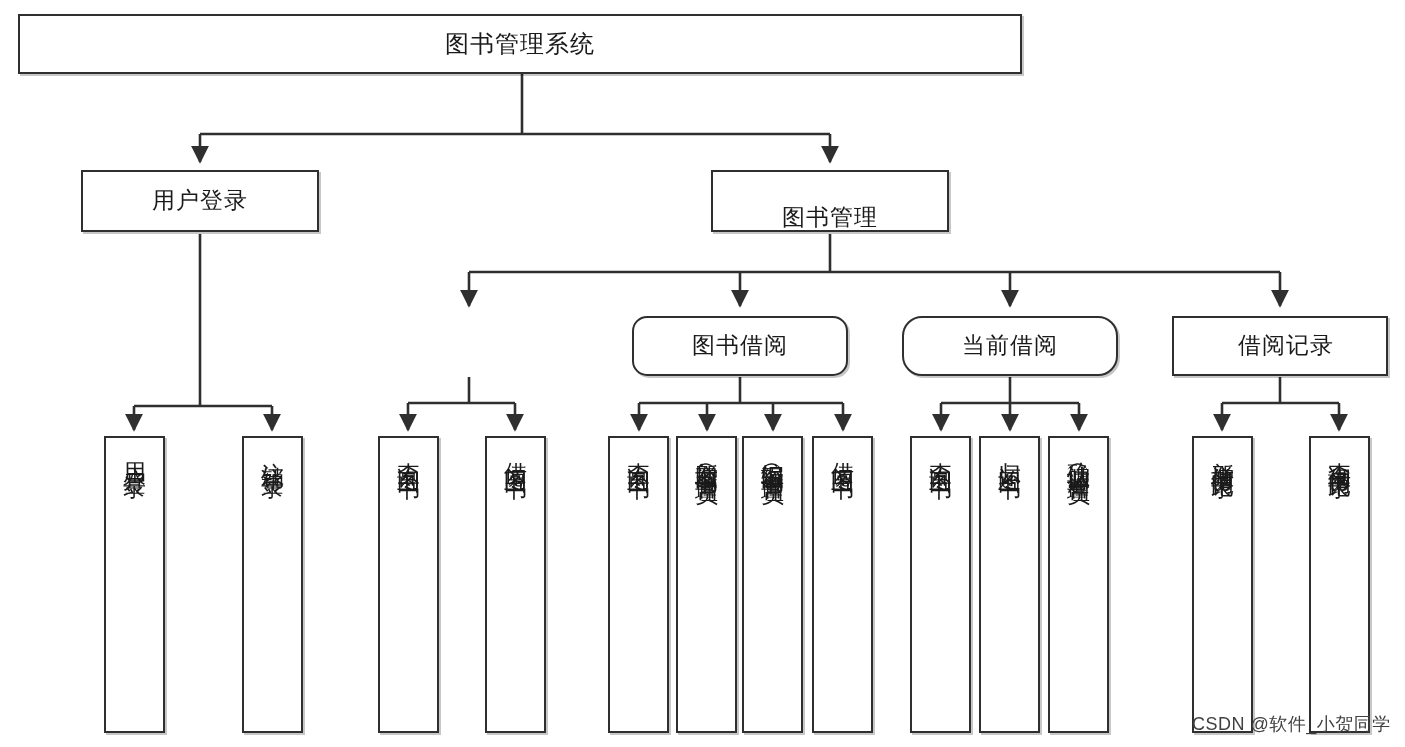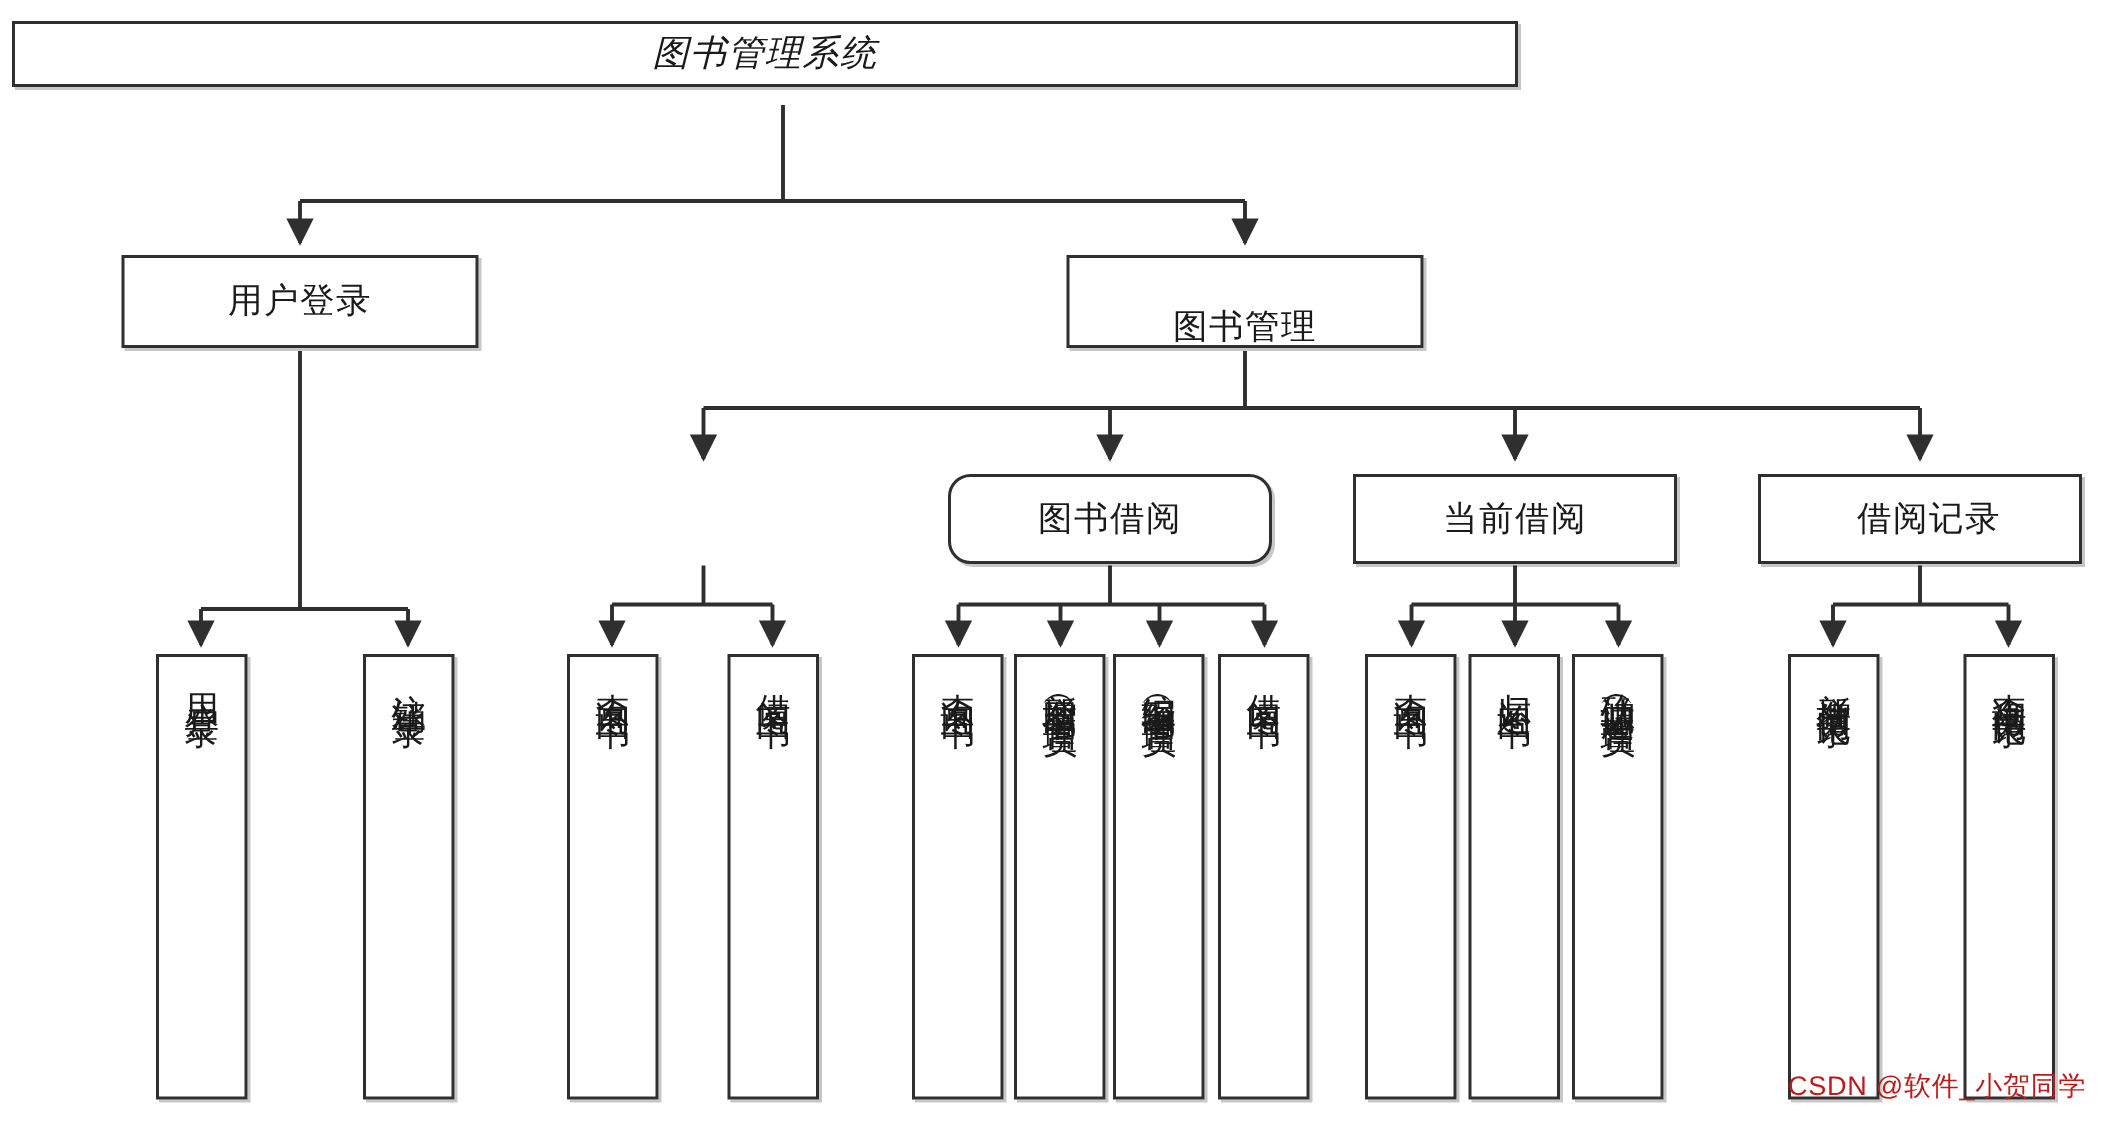--- a/index.html
+++ b/index.html
@@ -57,21 +57,21 @@
     white-space: nowrap;
     text-align: left;
     font-size: 23px;
   }
   .leaf.tall .vlabel { letter-spacing: 3px; }
   .watermark {
     position: absolute;
     left: 1192px;
     top: 712px;
     font-size: 18px;
-    color: #b91c1c;
+    color: #404040;
     white-space: nowrap;
     letter-spacing: 0.5px;
   }
 </style>
 </head>
 <body>
 
 <div id="canvas">
 
   <svg class="edges" viewBox="0 0 1405 747" xmlns="http://www.w3.org/2000/svg">
@@ -117,35 +117,35 @@
       <path d="M 1010 403 L 1010 430" marker-end="url(#arrow)"></path>
       <path d="M 1079 403 L 1079 430" marker-end="url(#arrow)"></path>
 
       <path d="M 1280 377 L 1280 403"></path>
       <path d="M 1222 403 L 1339 403"></path>
       <path d="M 1222 403 L 1222 430" marker-end="url(#arrow)"></path>
       <path d="M 1339 403 L 1339 430" marker-end="url(#arrow)"></path>
     </g>
   </svg>
 
-  <div class="node horiz root" style="left:8px; top:14px; width:1004px; height:44px;font-style:italic;">
+  <div class="node horiz root" style="left:18px; top:14px; width:1004px; height:60px;">
     <span>图书管理系统</span>
   </div>
 
   <div class="node horiz" style="left:81px; top:170px; width:238px; height:62px;">
     <span>用户登录</span>
   </div>
   <div class="node horiz" style="left:711px; top:170px; width:238px; height:62px;align-items:flex-end;">
     <span>图书管理</span>
   </div>
 
   <div class="node horiz" style="left:632px; top:316px; width:216px; height:60px;border-radius:15px;">
     <span>图书借阅</span>
   </div>
-  <div class="node horiz" style="left:902px; top:316px; width:216px; height:60px;">
+  <div class="node horiz" style="left:902px; top:316px; width:216px; height:60px;border-radius:20px;">
     <span>当前借阅</span>
   </div>
   <div class="node horiz" style="left:1172px; top:316px; width:216px; height:60px;padding-left:12px;">
     <span>借阅记录</span>
   </div>
 
   <div class="node leaf" style="left:104px; top:436px; width:61px; height:297px;">
     <span class="vlabel">用户登录</span>
   </div>
   <div class="node leaf" style="left:242px; top:436px; width:61px; height:297px;">

